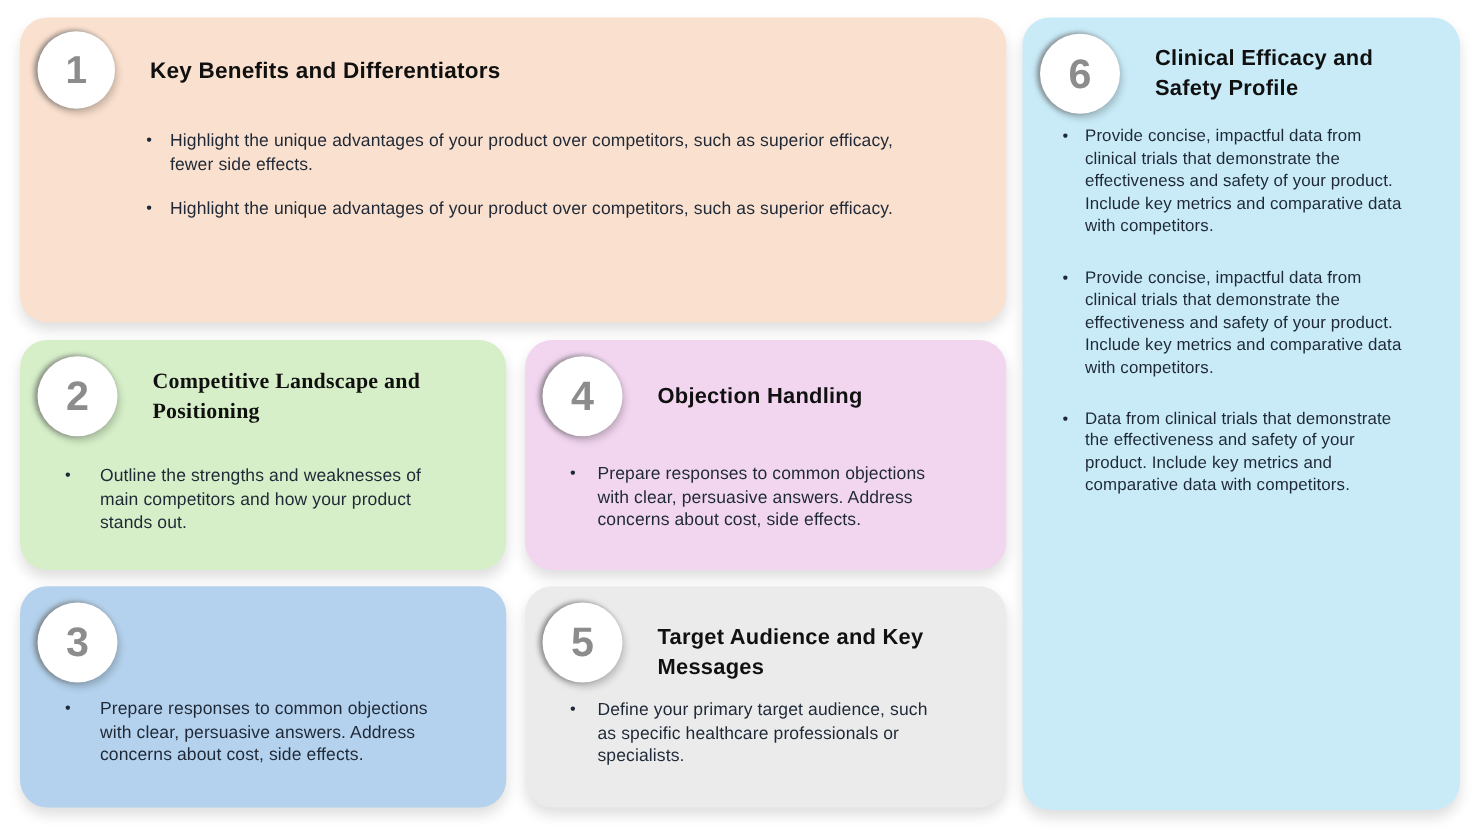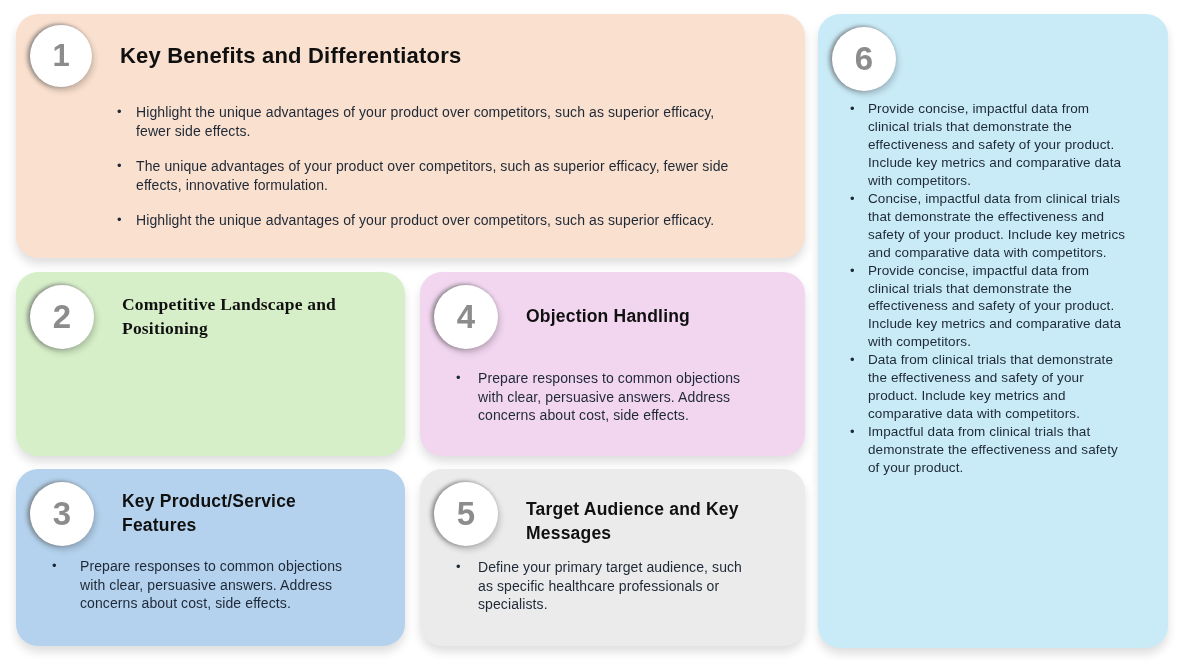--- a/index.html
+++ b/index.html
@@ -49,21 +49,21 @@
   .bullet::before {
     content:"\2022";
     position:absolute; left:4px; top:0;
     font-size:13px;
   }
 
   
   .c1 { left:16px; top:14px; width:789px; height:244px; }
   .c1 .head { padding:11px 14px 0 14px; gap:28px; }
   .c1 .circle { width:62px; height:62px; font-size:31px; }
-  .c1 .title { font-size:22px;text-align:right; }
+  .c1 .title { font-size:18px;text-align:right; }
   .c1 .bullets { margin:16px 0 0 97px; width:630px; gap:17px; }
   .c1 .bullet { padding-left:23px; }
 
   
   .c2 .circle, .c3 .circle, .c4 .circle, .c5 .circle, .c6 .circle { width:64px; height:64px; font-size:33px; }
   .c2 .head, .c3 .head, .c4 .head, .c5 .head, .c6 .head { padding:13px 14px 0 14px; gap:28px; }
 
   .c2 { left:16px; top:272px; width:389px; height:184px; }
   .c2 .title { max-width:228px;font-family:Liberation Serif, serif; }
   .c2 .bullets { margin:22px 0 0 32px; width:308px; }
@@ -78,51 +78,52 @@
   .c4 .bullets { margin:20px 0 0 32px; width:306px; }
   .c4 .bullet { padding-left:26px; }
 
   .c5 { left:420px; top:469px; width:385px; height:177px; }
   .c5 .title { max-width:238px;margin-top:15px; }
   .c5 .bullets { margin:12px 0 0 32px; width:306px; }
   .c5 .bullet { padding-left:26px; }
 
   .c6 { left:818px; top:14px; width:350px; height:634px; }
   .c6 .title { max-width:218px; }
-  .c6 .bullets { margin:9px 0 0 28px; width:286px; }
+  .c6 .bullets { margin:9px 0 0 28px; width:286px; gap:23px; }
   .c6 .bullet { padding-left:22px; font-size:13.5px; }
 </style>
 </head>
 <body>
 
 <div class="board">
 
   <div class="card c1" style="background: rgb(250, 224, 206);">
     <div class="head">
       <div class="circle">1</div>
       <h2 class="title">Key Benefits and Differentiators</h2>
     </div>
     <ul class="bullets">
       <li class="bullet">Highlight the unique advantages of your product over competitors, such as superior efficacy, fewer side effects.</li>
-      <li class="bullet">The unique advantages of your product over competitors, such as superior efficacy, fewer side effects, innovative formulation.</li>
       <li class="bullet">Highlight the unique advantages of your product over competitors, such as superior efficacy.</li>
     </ul>
   </div>
 
   <div class="card c2" style="background: rgb(214, 239, 200);">
     <div class="head">
       <div class="circle">2</div>
       <h2 class="title">Competitive Landscape and Positioning</h2>
     </div>
+    <ul class="bullets">
+      <li class="bullet">Outline the strengths and weaknesses of main competitors and how your product stands out.</li>
+    </ul>
   </div>
 
   <div class="card c3" style="background: rgb(180, 210, 237);">
     <div class="head">
       <div class="circle">3</div>
-      <h2 class="title">Key Product/Service Features</h2>
     </div>
     <ul class="bullets">
       <li class="bullet">Prepare responses to common objections with clear, persuasive answers. Address concerns about cost, side effects.</li>
     </ul>
   </div>
 
   <div class="card c4" style="background: rgb(242, 214, 240);">
     <div class="head">
       <div class="circle">4</div>
       <h2 class="title">Objection Handling</h2>
@@ -138,23 +139,22 @@
       <h2 class="title">Target Audience and Key Messages</h2>
     </div>
     <ul class="bullets">
       <li class="bullet">Define your primary target audience, such as specific healthcare professionals or specialists.</li>
     </ul>
   </div>
 
   <div class="card c6" style="background: rgb(201, 235, 248);">
     <div class="head">
       <div class="circle">6</div>
+      <h2 class="title">Clinical Efficacy and Safety Profile</h2>
     </div>
     <ul class="bullets">
       <li class="bullet">Provide concise, impactful data from clinical trials that demonstrate the effectiveness and safety of your product. Include key metrics and comparative data with competitors.</li>
-      <li class="bullet">Concise, impactful data from clinical trials that demonstrate the effectiveness and safety of your product. Include key metrics and comparative data with competitors.</li>
       <li class="bullet">Provide concise, impactful data from clinical trials that demonstrate the effectiveness and safety of your product. Include key metrics and comparative data with competitors.</li>
       <li class="bullet">Data from clinical trials that demonstrate the effectiveness and safety of your product. Include key metrics and comparative data with competitors.</li>
-      <li class="bullet">Impactful data from clinical trials that demonstrate the effectiveness and safety of your product.</li>
     </ul>
   </div>
 
 </div>
 
 </body></html>

